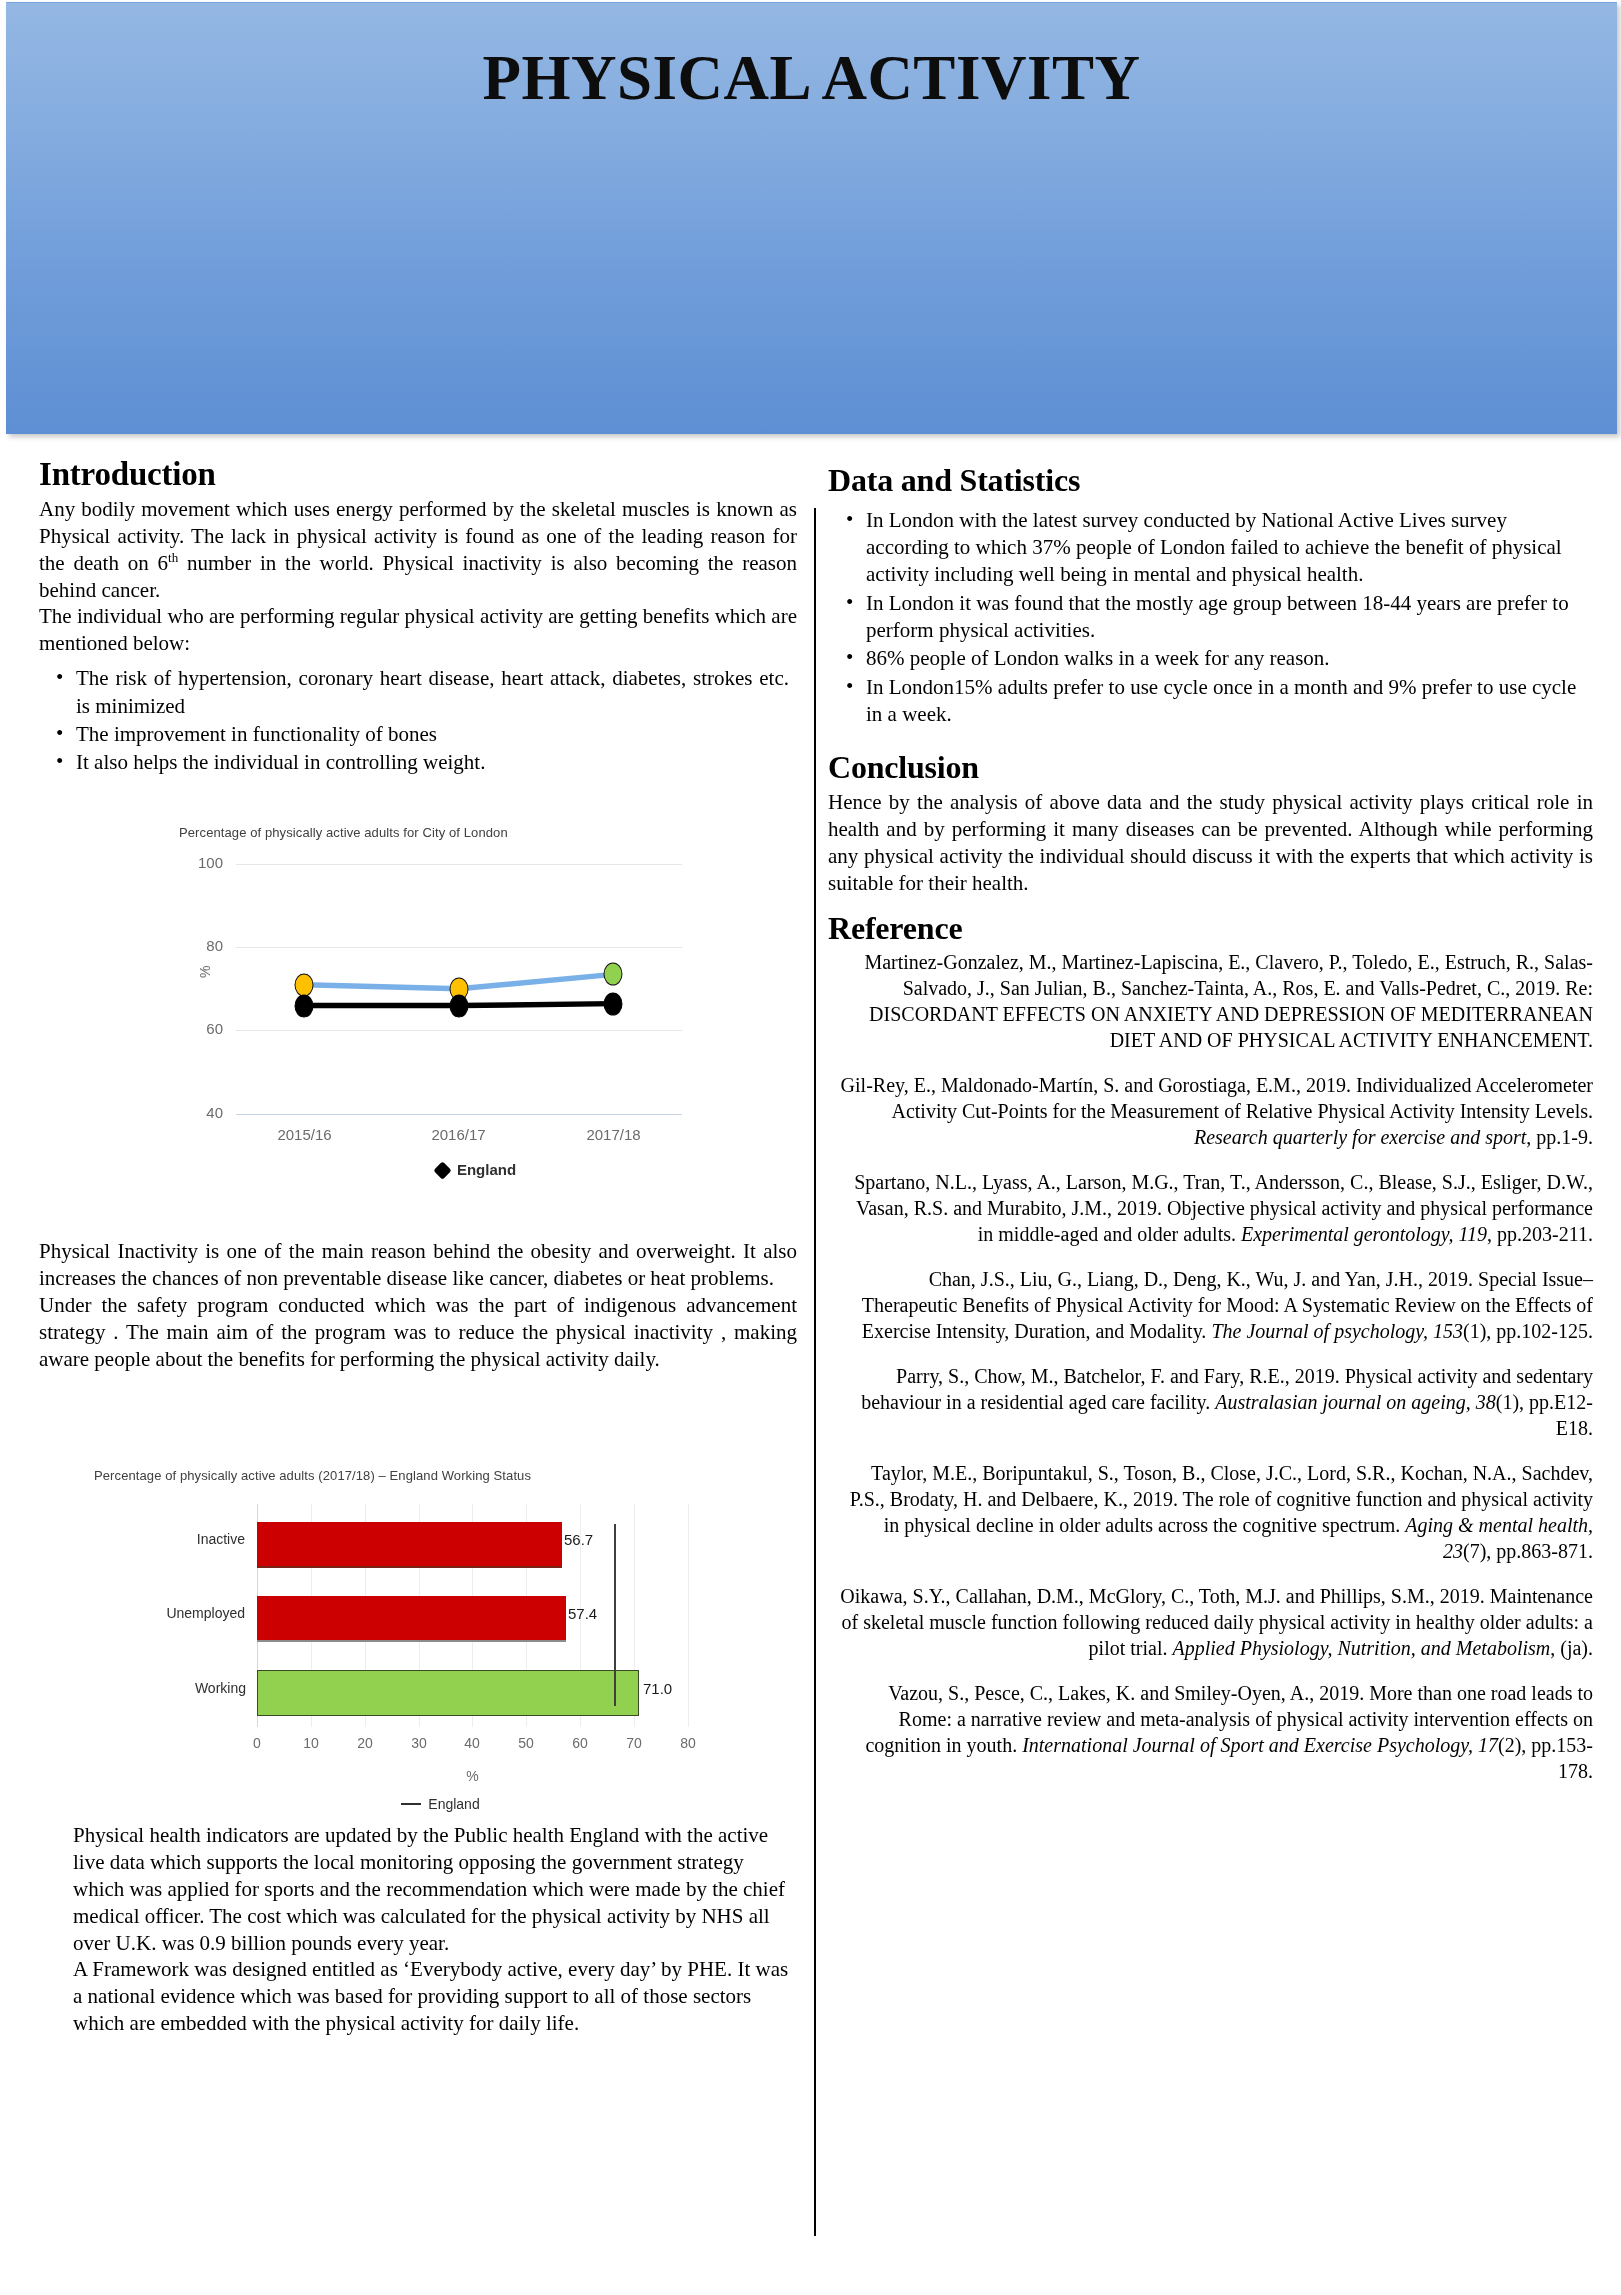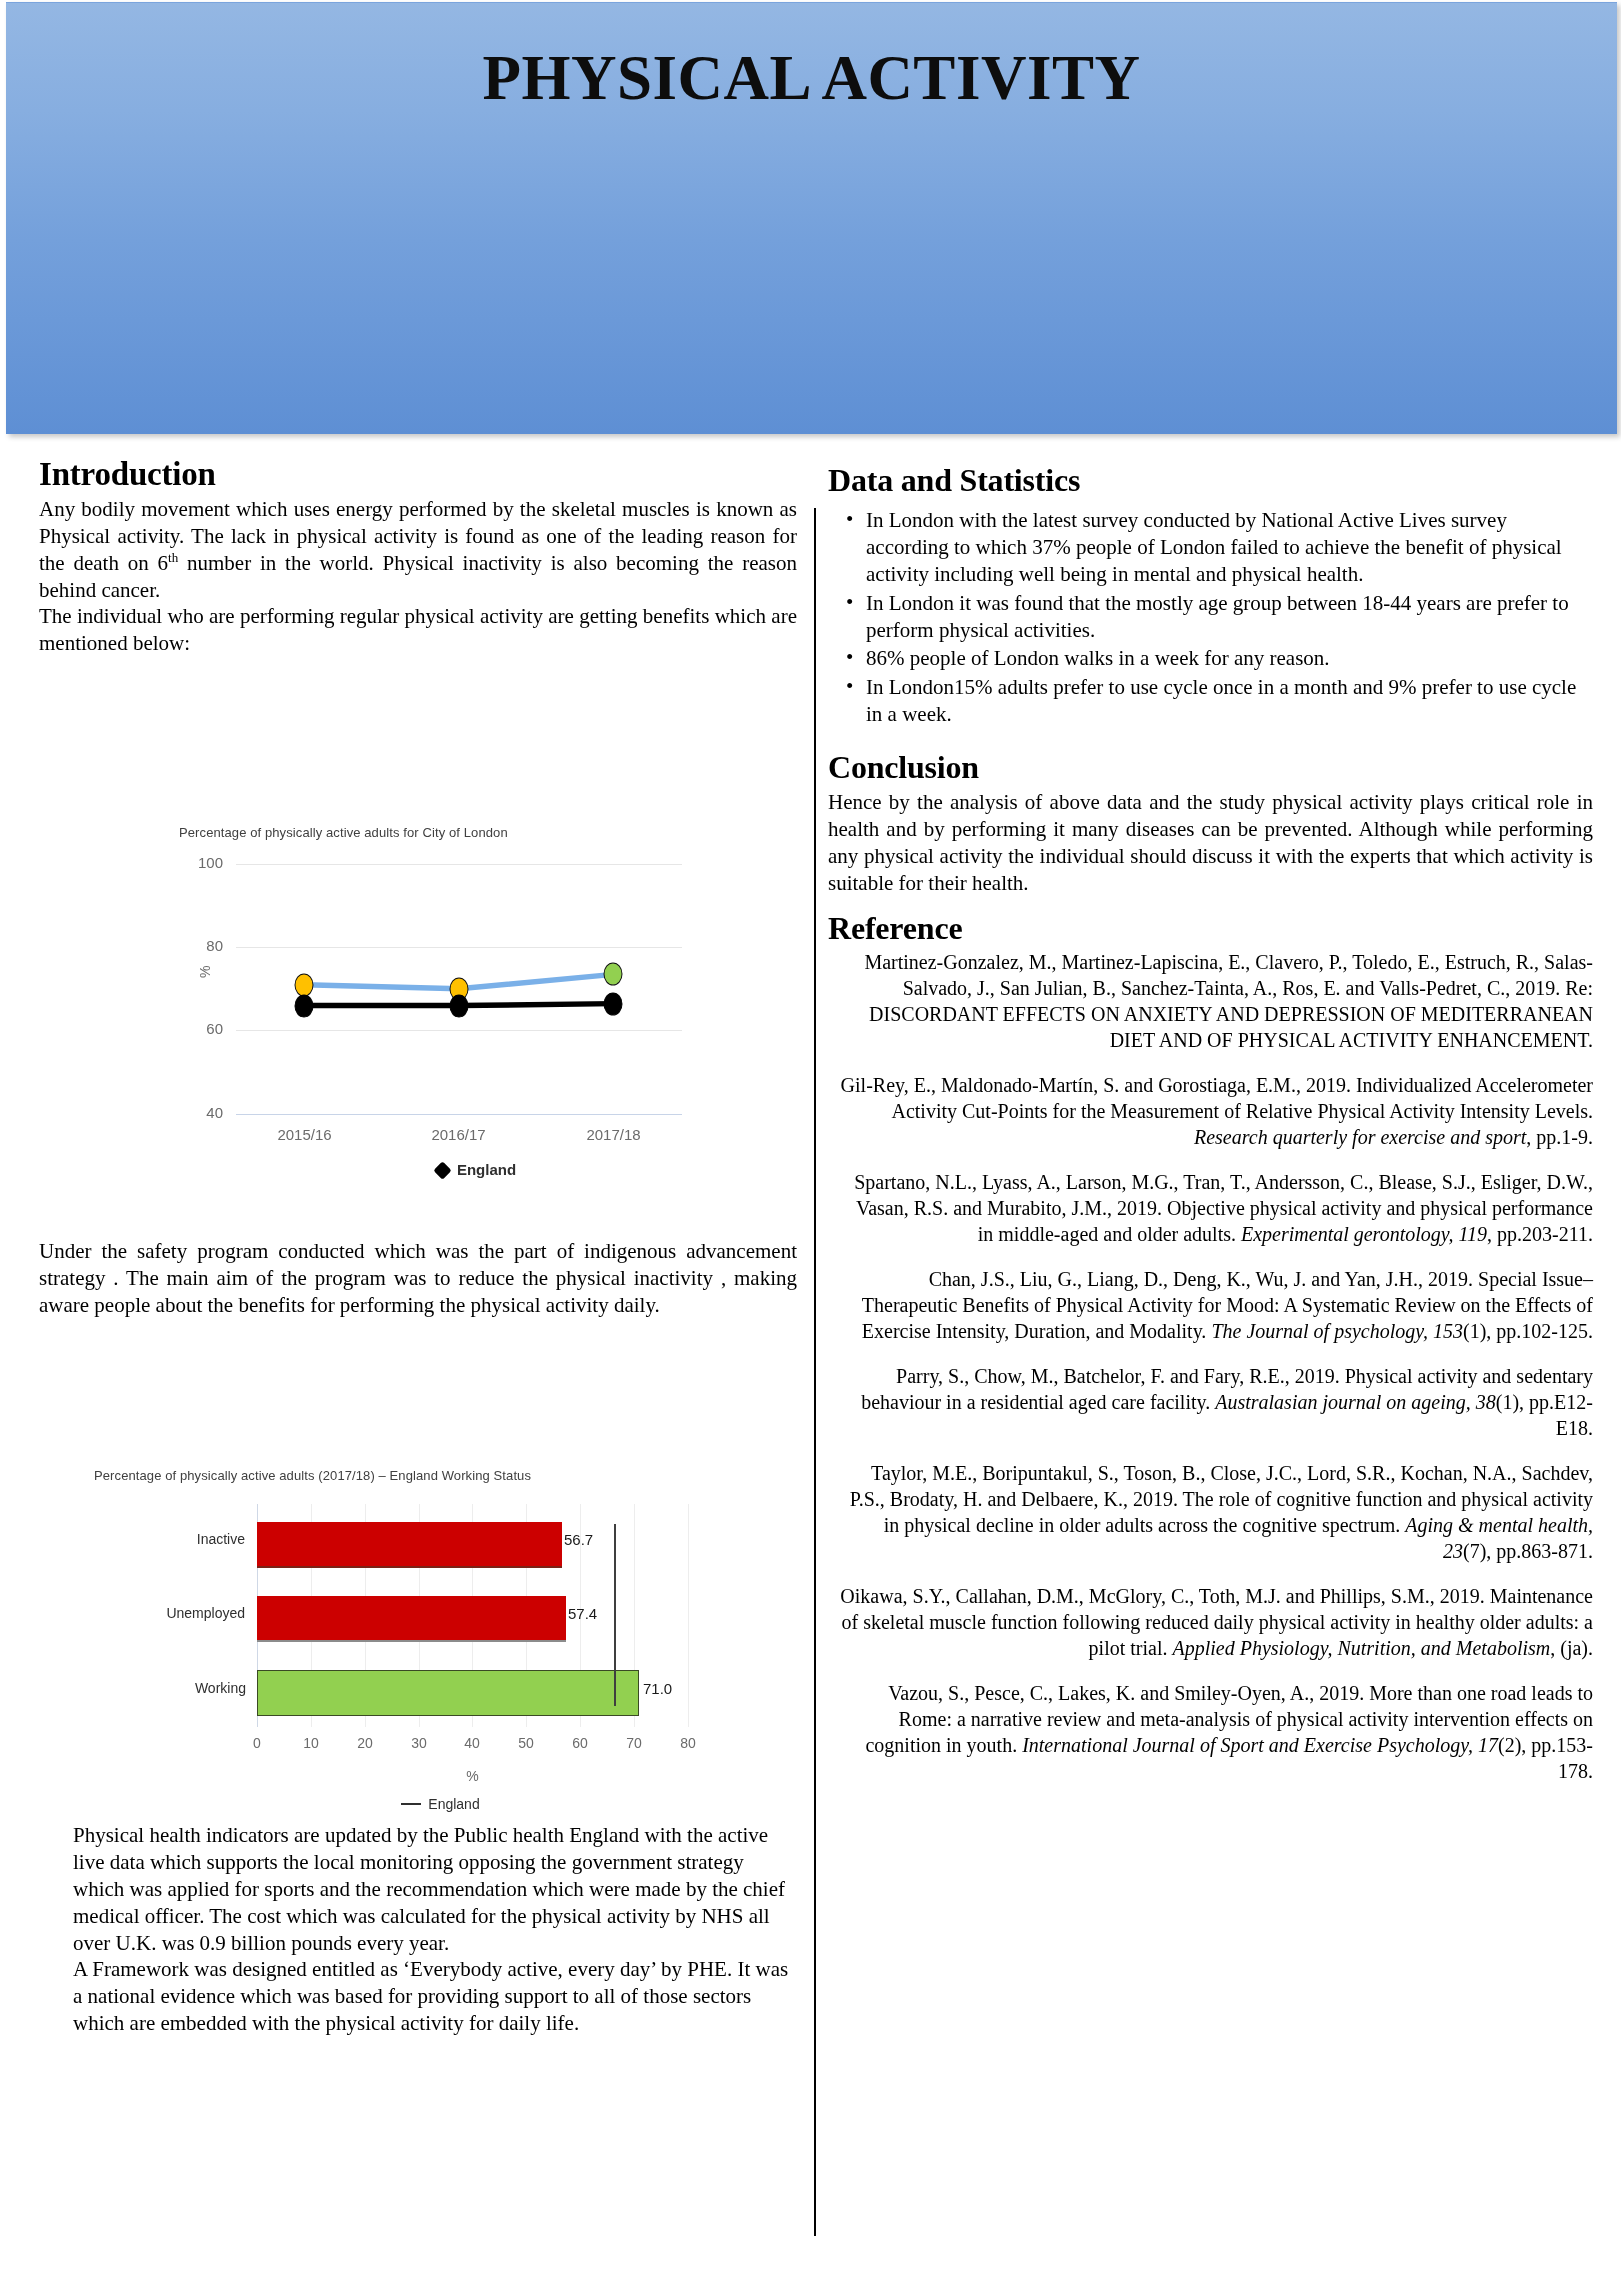--- a/index.html
+++ b/index.html
@@ -268,20 +268,25 @@
 <div class="divider"></div>
 
 <div class="col-left">
 
   <h2 class="sec">Introduction</h2>
 
   <p class="body"><span>Any bodily movement which uses energy performed by the skeletal muscles is known as Physical activity. The lack in physical activity is found as one of the leading reason for the death on 6</span><sup>th</sup><span> number in the world. Physical inactivity is also becoming the reason behind cancer.</span></p>
 
   <p class="body">The individual who are performing regular physical activity are getting benefits which are mentioned below:</p>
 
+  <ul class="bul">
+    <li>The risk of hypertension, coronary heart disease, heart attack, diabetes, strokes etc. is minimized</li>
+    <li>The improvement in functionality of bones</li>
+    <li>It also helps the individual in controlling weight.</li>
+  </ul>
 </div>
 
 <div id="line-chart" class="chart-box">
   <div class="chart-title" style="position:absolute;left:30px;top:6px;width:594px;">Percentage of physically active adults for City of London</div>
 
   <div class="lc-pctlabel">%</div>
 
   <div class="lc-plot">
 
     <div class="lc-grid" style="top:0px;"></div>
@@ -314,20 +319,21 @@
     <div class="lc-xlab" style="left:163px;top:262px;">2016/17</div>
     <div class="lc-xlab" style="left:318px;top:262px;">2017/18</div>
   </div>
 
   <div class="lc-legend">
     <span class="dia"></span><span>England</span>
   </div>
 </div>
 
 <div style="position:absolute;left:39px;top:1238px;width:758px;">
+  <p class="body">Physical Inactivity is one of the main reason behind the obesity and overweight. It also increases the chances of non preventable disease like cancer, diabetes or heat problems.</p>
   <p class="body">Under the safety program conducted which was the part of indigenous advancement strategy . The main aim of the program was to reduce the physical inactivity , making aware people about the benefits for performing the  physical activity daily.</p>
 </div>
 
 <div id="bar-chart" class="chart-box">
   <div class="chart-title" style="position:absolute;left:0;top:5px;width:693px;">Percentage of physically active adults (2017/18) – England Working Status</div>
 
   <div class="bc-plot">
     <div class="bc-axisline"></div>
 
     <div class="bc-vgrid" style="left:54px;"></div>

